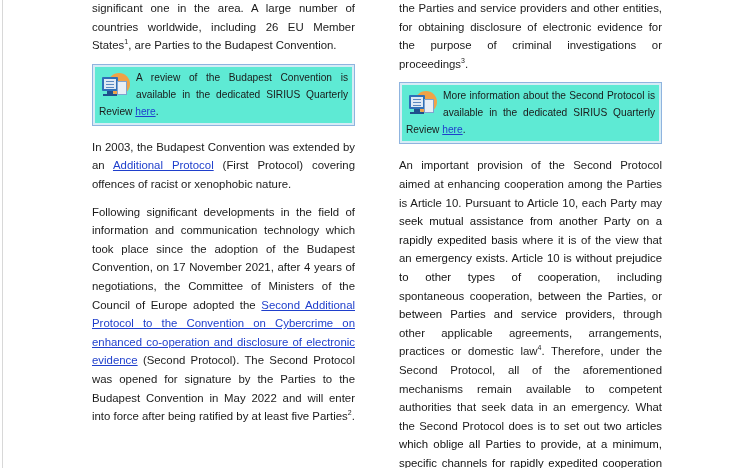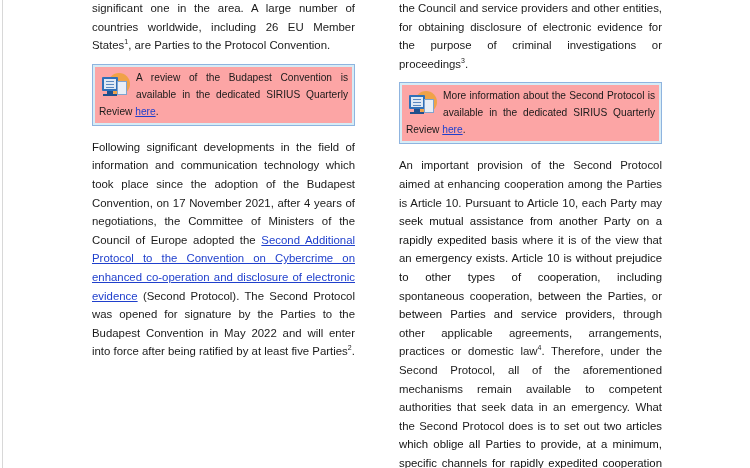--- a/index.html
+++ b/index.html
@@ -10,62 +10,63 @@
   .page-edge { position:absolute; left:2px; top:0; width:1px; height:468px; background:#d8d8d8; }
   .col { position:absolute; top:0; width:263px; font-size:11.4px; line-height:18.6px; text-align:justify; }
   .col.left { left:92px; }
   .col.right { left:399px; }
   .col p { margin:0 0 9px 0; }
   .col p.first { margin-top:-1px; }
   a.lnk { color:#1f3fcc; text-decoration:underline; }
   b { font-weight:normal; color:#111; }
   sup { font-size:7px; line-height:0; vertical-align:super; }
   .infobox {
-    background:#fca5a5; border:1px solid #8fb4df; box-shadow: inset 0 0 0 2px #d6ecf6;
+    background:#5eead4; border:1px solid #8fb4df; box-shadow: inset 0 0 0 2px #d6ecf6;
     padding:4px 6px 5px 6px; margin:5px 0 12px 0; font-size:10.2px; line-height:17px;
     text-align:justify; position:relative; min-height:52px; box-sizing:border-box;
   }
   .infobox .icon { float:left; width:30px; height:30px; margin:2px 6px 0 1px; position:relative; }
   .icon .circle { position:absolute; left:8px; top:2px; width:22px; height:22px; border-radius:50%; background:#f0a247; }
   .icon .monitor { position:absolute; left:2px; top:6px; width:16px; height:14px; background:#2e6fb8; border-radius:1px; }
   .icon .screen { position:absolute; left:4px; top:8px; width:12px; height:10px; background:#dfe9f5; }
   .icon .line { position:absolute; left:6px; width:8px; height:1px; background:#5a88c0; }
   .icon .stand { position:absolute; left:7px; top:20px; width:6px; height:3px; background:#1f4f8c; }
   .icon .base { position:absolute; left:3px; top:23px; width:14px; height:2px; background:#1f4f8c; }
   .icon .doc { position:absolute; left:17px; top:10px; width:8px; height:12px; background:#e8eef6; border:1px solid #7fa3cf; }
 </style>
 </head>
 <body>
 
 <div class="page-edge"></div>
 
 <div class="col left">
-  <p class="first"><span>significant one in the area. A large number of countries worldwide, including 26 EU Member States</span><sup>1</sup><span>, are Parties to the Protocol Convention.</span></p>
+  <p class="first"><span>significant one in the area. A large number of countries worldwide, including 26 EU Member States</span><sup>1</sup><span>, are Parties to the Budapest Convention.</span></p>
 
   <div class="infobox">
     <span class="icon">
       <span class="circle"></span>
         <span class="monitor"></span>
         <span class="screen"></span>
       <span class="line" style="top:10px"></span>
         <span class="line" style="top:13px"></span>
         <span class="line" style="top:16px"></span>
       <span class="stand"></span>
         <span class="base"></span>
         <span class="doc"></span>
     </span>
     <span>A review of the Budapest Convention is available in the dedicated SIRIUS Quarterly Review </span><a class="lnk" href="#">here</a><span>.</span>
   </div>
 
+  <p><span>In 2003, the Budapest Convention was extended by an </span><a class="lnk" href="#">Additional Protocol</a><span> (First Protocol) covering offences of racist or xenophobic nature.</span></p>
 
   <p><span>Following significant developments in the field of information and communication technology which took place since the adoption of the Budapest Convention, on 17 November 2021, after 4 years of negotiations, the Committee of Ministers of the Council of Europe adopted the </span><a class="lnk" href="#">Second Additional Protocol to the Convention on Cybercrime on enhanced co-operation and disclosure of electronic evidence</a><span> (Second Protocol). The Second Protocol was opened for signature by the Parties to the Budapest Convention in May 2022 and will enter into force after being ratified by at least five Parties</span><sup>2</sup><span>.</span></p>
 </div>
 
 <div class="col right">
-  <p class="first"><span>the Council and service providers and other entities, for obtaining disclosure of electronic evidence for the purpose of criminal investigations or proceedings</span><sup>3</sup><span>.</span></p>
+  <p class="first"><span>the Parties and service providers and other entities, for obtaining disclosure of electronic evidence for the purpose of criminal investigations or proceedings</span><sup>3</sup><span>.</span></p>
 
   <div class="infobox">
     <span class="icon">
       <span class="circle"></span>
         <span class="monitor"></span>
         <span class="screen"></span>
       <span class="line" style="top:10px"></span>
         <span class="line" style="top:13px"></span>
         <span class="line" style="top:16px"></span>
       <span class="stand"></span>

